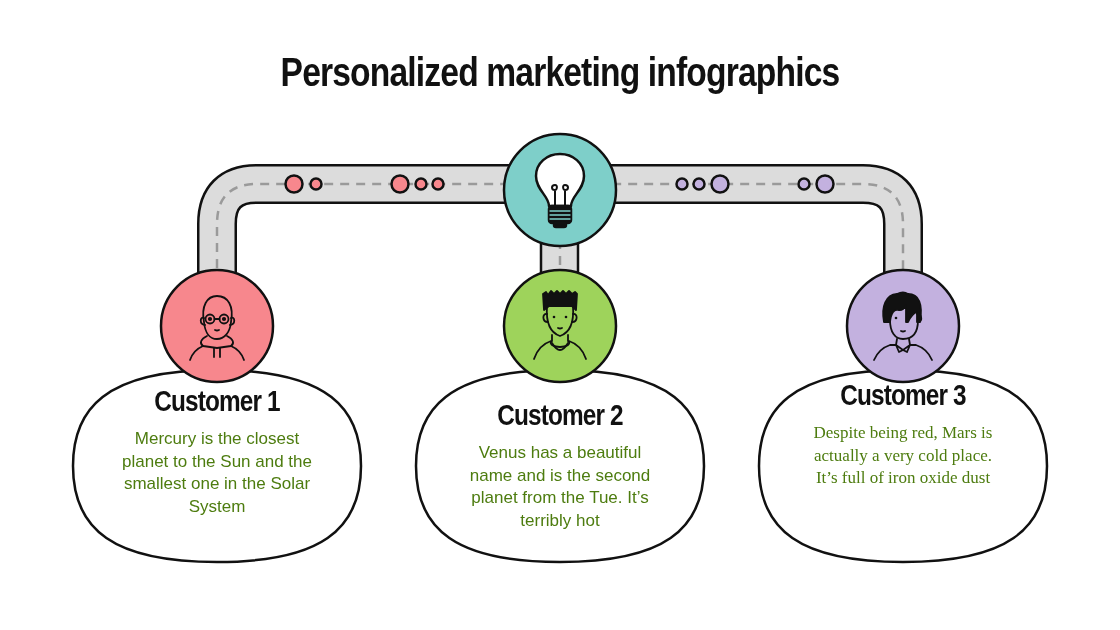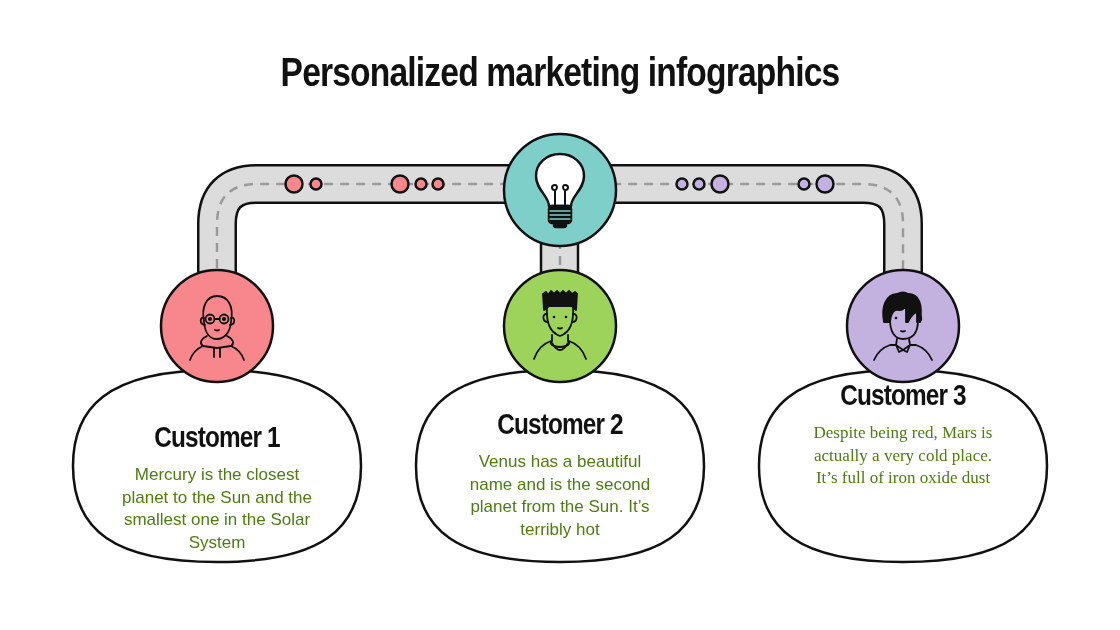--- a/index.html
+++ b/index.html
@@ -112,24 +112,24 @@
       <path d="M884 322 C881 306 886 295 897 294 C901 292 905 292 908 294 C919 294 923 304 920 322 L917 322 L917 312 C913 313 911 316 908 322 L906 322 L906 305 C904 309 902 311 898 310 C894 309 891 313 890 322 Z" fill="#111"></path>
       <circle cx="896" cy="318" r="1.3" fill="#111" stroke="none"></circle>
       <path d="M901 331 Q903 332 905 331" fill="none"></path>
       <path d="M897 339 L896 345 L903 350 L910 345 L909 339" fill="none"></path>
       <path d="M896 345 L890 345 C881 348 877 353 874 360 M910 345 L916 345 C925 348 929 353 932 360" fill="none"></path>
       <path d="M896 345 L899 352 L903 350 L907 352 L910 345" fill="none"></path>
     </g>
   </g>
 </svg>
 
-<div class="card-text" style="left:73px; top:420px;">
+<div class="card-text" style="left:73px; top:384px;">
   <div class="card-heading">Customer 1</div>
   <div class="card-body">Mercury is the closest planet to the Sun and the smallest one in the Solar System</div>
 </div>
-<div class="card-text" style="left:416px; top:398px;margin-top:9px;">
+<div class="card-text" style="left:416px; top:398px;">
   <div class="card-heading">Customer 2</div>
-  <div class="card-body" style="width:200px;">Venus has a beautiful name and is the second planet from the Sun. It’s terribly hot</div>
+  <div class="card-body" style="width:200px;">Venus has a beautiful name and is the second planet from the Tue. It’s terribly hot</div>
 </div>
 <div class="card-text" style="left:759px; top:378px;">
   <div class="card-heading">Customer 3</div>
   <div class="card-body" style="width:200px;font-family:Liberation Serif, serif;">Despite being red, Mars is actually a very cold place. It’s full of iron oxide dust</div>
 </div>
 
 </body></html>

